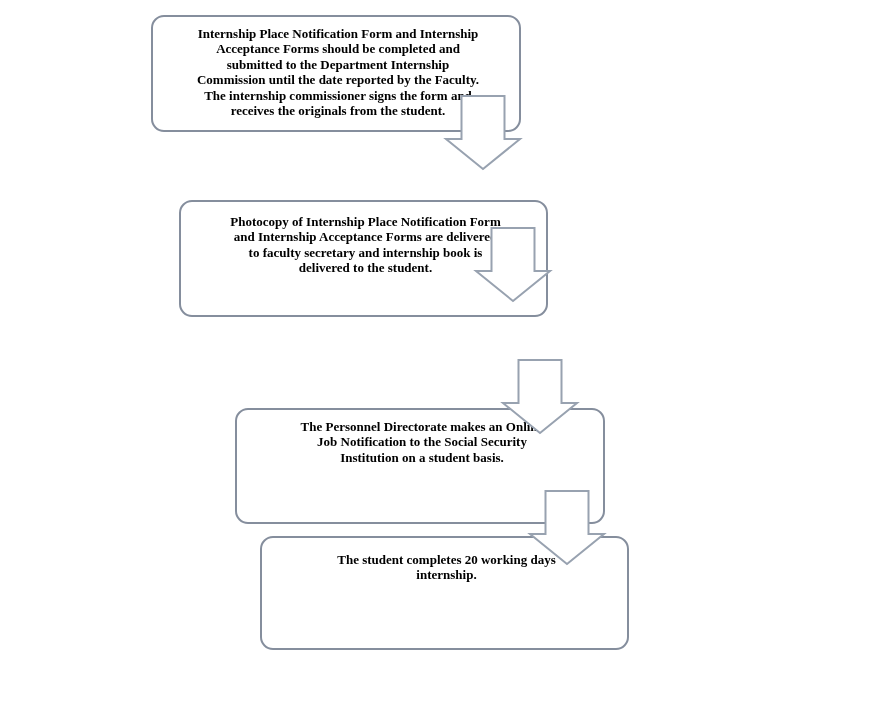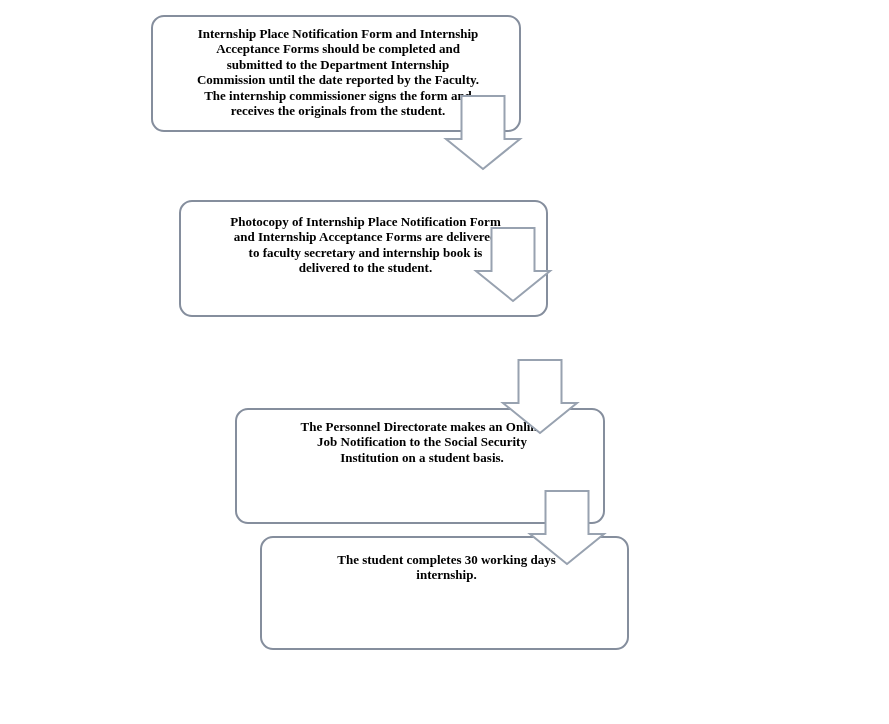--- a/index.html
+++ b/index.html
@@ -76,21 +76,21 @@
   </div>
 
 
   <div class="flow-box box4">
     <div class="box-text">The Personnel Directorate makes an Online
 Job Notification to the Social Security
 Institution on a student basis.</div>
   </div>
 
   <div class="flow-box box5">
-    <div class="box-text">The student completes 30 working days
+    <div class="box-text">The student completes 20 working days
 internship.</div>
   </div>
 
   <svg class="flow-arrow arrow1" viewBox="0 0 80 76" aria-hidden="true">
     <path d="M 18.5 1 L 61.5 1 L 61.5 44 L 77 44 L 40 74 L 3 44 L 18.5 44 Z"></path>
   </svg>
 
   <svg class="flow-arrow arrow2" viewBox="0 0 80 76" aria-hidden="true">
     <path d="M 18.5 1 L 61.5 1 L 61.5 44 L 77 44 L 40 74 L 3 44 L 18.5 44 Z"></path>
   </svg>

